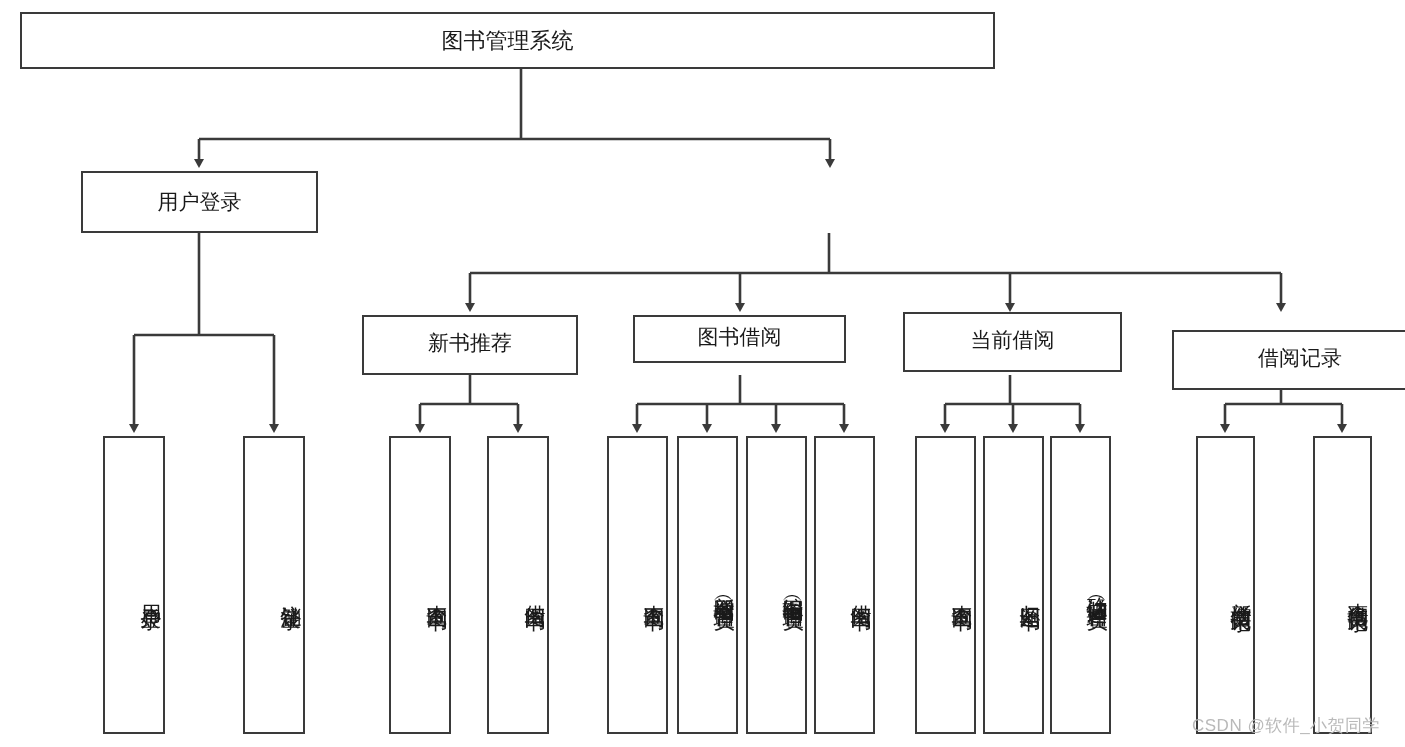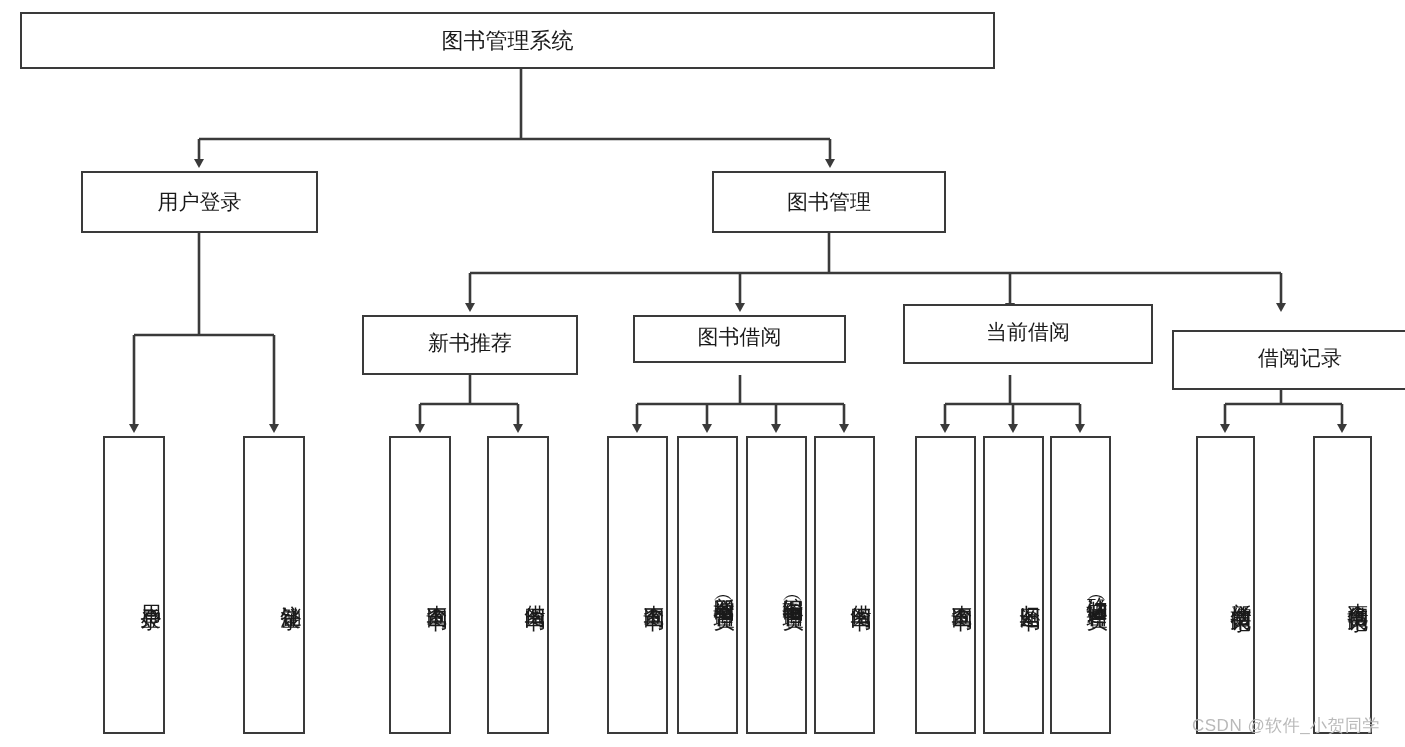--- a/index.html
+++ b/index.html
@@ -106,25 +106,24 @@
       <path d="M1281,375 L1281,404"></path>
       <path d="M1225,404 L1342,404"></path>
       <path d="M1225,404 L1225,425" marker-end="url(#arrow)"></path>
       <path d="M1342,404 L1342,425" marker-end="url(#arrow)"></path>
     </g>
   </svg>
 
   <div class="node level0" style="left:20px;top:12px;width:975px;height:57px;">图书管理系统</div>
 
   <div class="node level1" style="left:81px;top:171px;width:237px;height:62px;">用户登录</div>
-  <div class="node level1" style="left:712px;top:171px;width:234px;height:62px;">图书管理</div>
 
   <div class="node level2" style="left:362px;top:315px;width:216px;height:60px;">新书推荐</div>
   <div class="node level2" style="left:633px;top:315px;width:213px;height:48px;">图书借阅</div>
-  <div class="node level2" style="left:903px;top:304px;width:250px;height:60px;text-align:right;">当前借阅</div>
+  <div class="node level2" style="left:903px;top:312px;width:219px;height:60px;text-align:right;">当前借阅</div>
   <div class="node level2" style="left:1172px;top:330px;width:256px;height:60px;">借阅记录</div>
 
   <div class="node leaf" style="left:103px;top:436px;width:62px;height:298px;">用户登录</div>
   <div class="node leaf" style="left:243px;top:436px;width:62px;height:298px;">注销登录</div>
 
   <div class="node leaf" style="left:389px;top:436px;width:62px;height:298px;">查询图书</div>
   <div class="node leaf" style="left:487px;top:436px;width:62px;height:298px;">借阅图书</div>
 
   <div class="node leaf" style="left:607px;top:436px;width:61px;height:298px;">查询图书</div>
   <div class="node leaf tall" style="left:677px;top:436px;width:61px;height:298px;">新增图书（管理员）</div>

